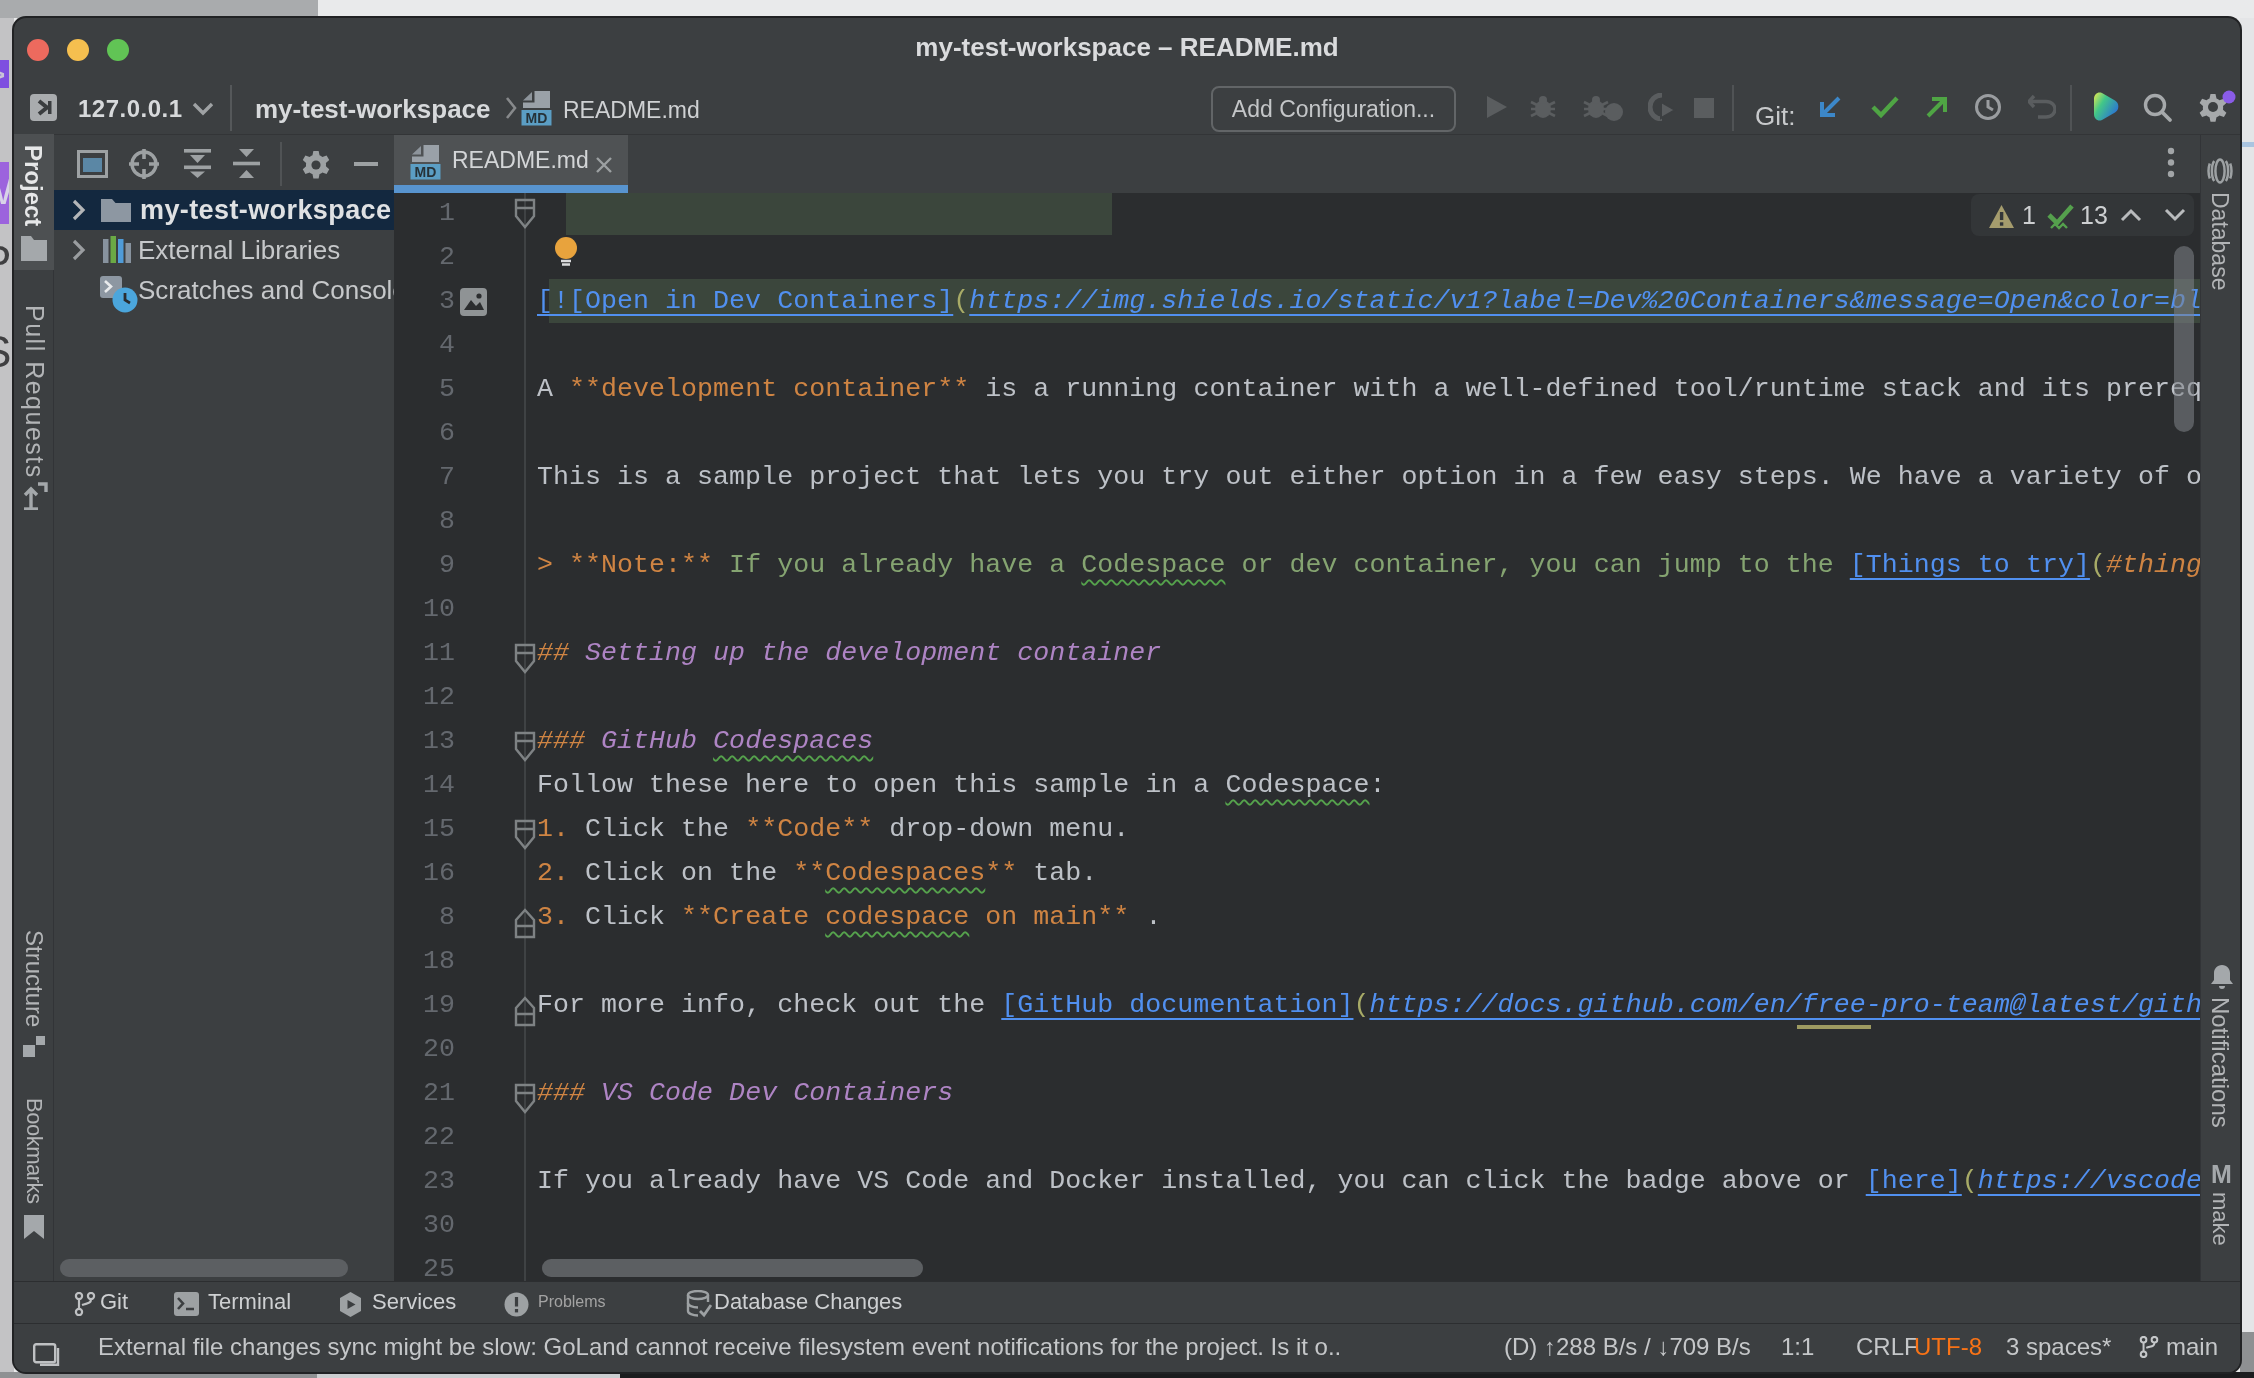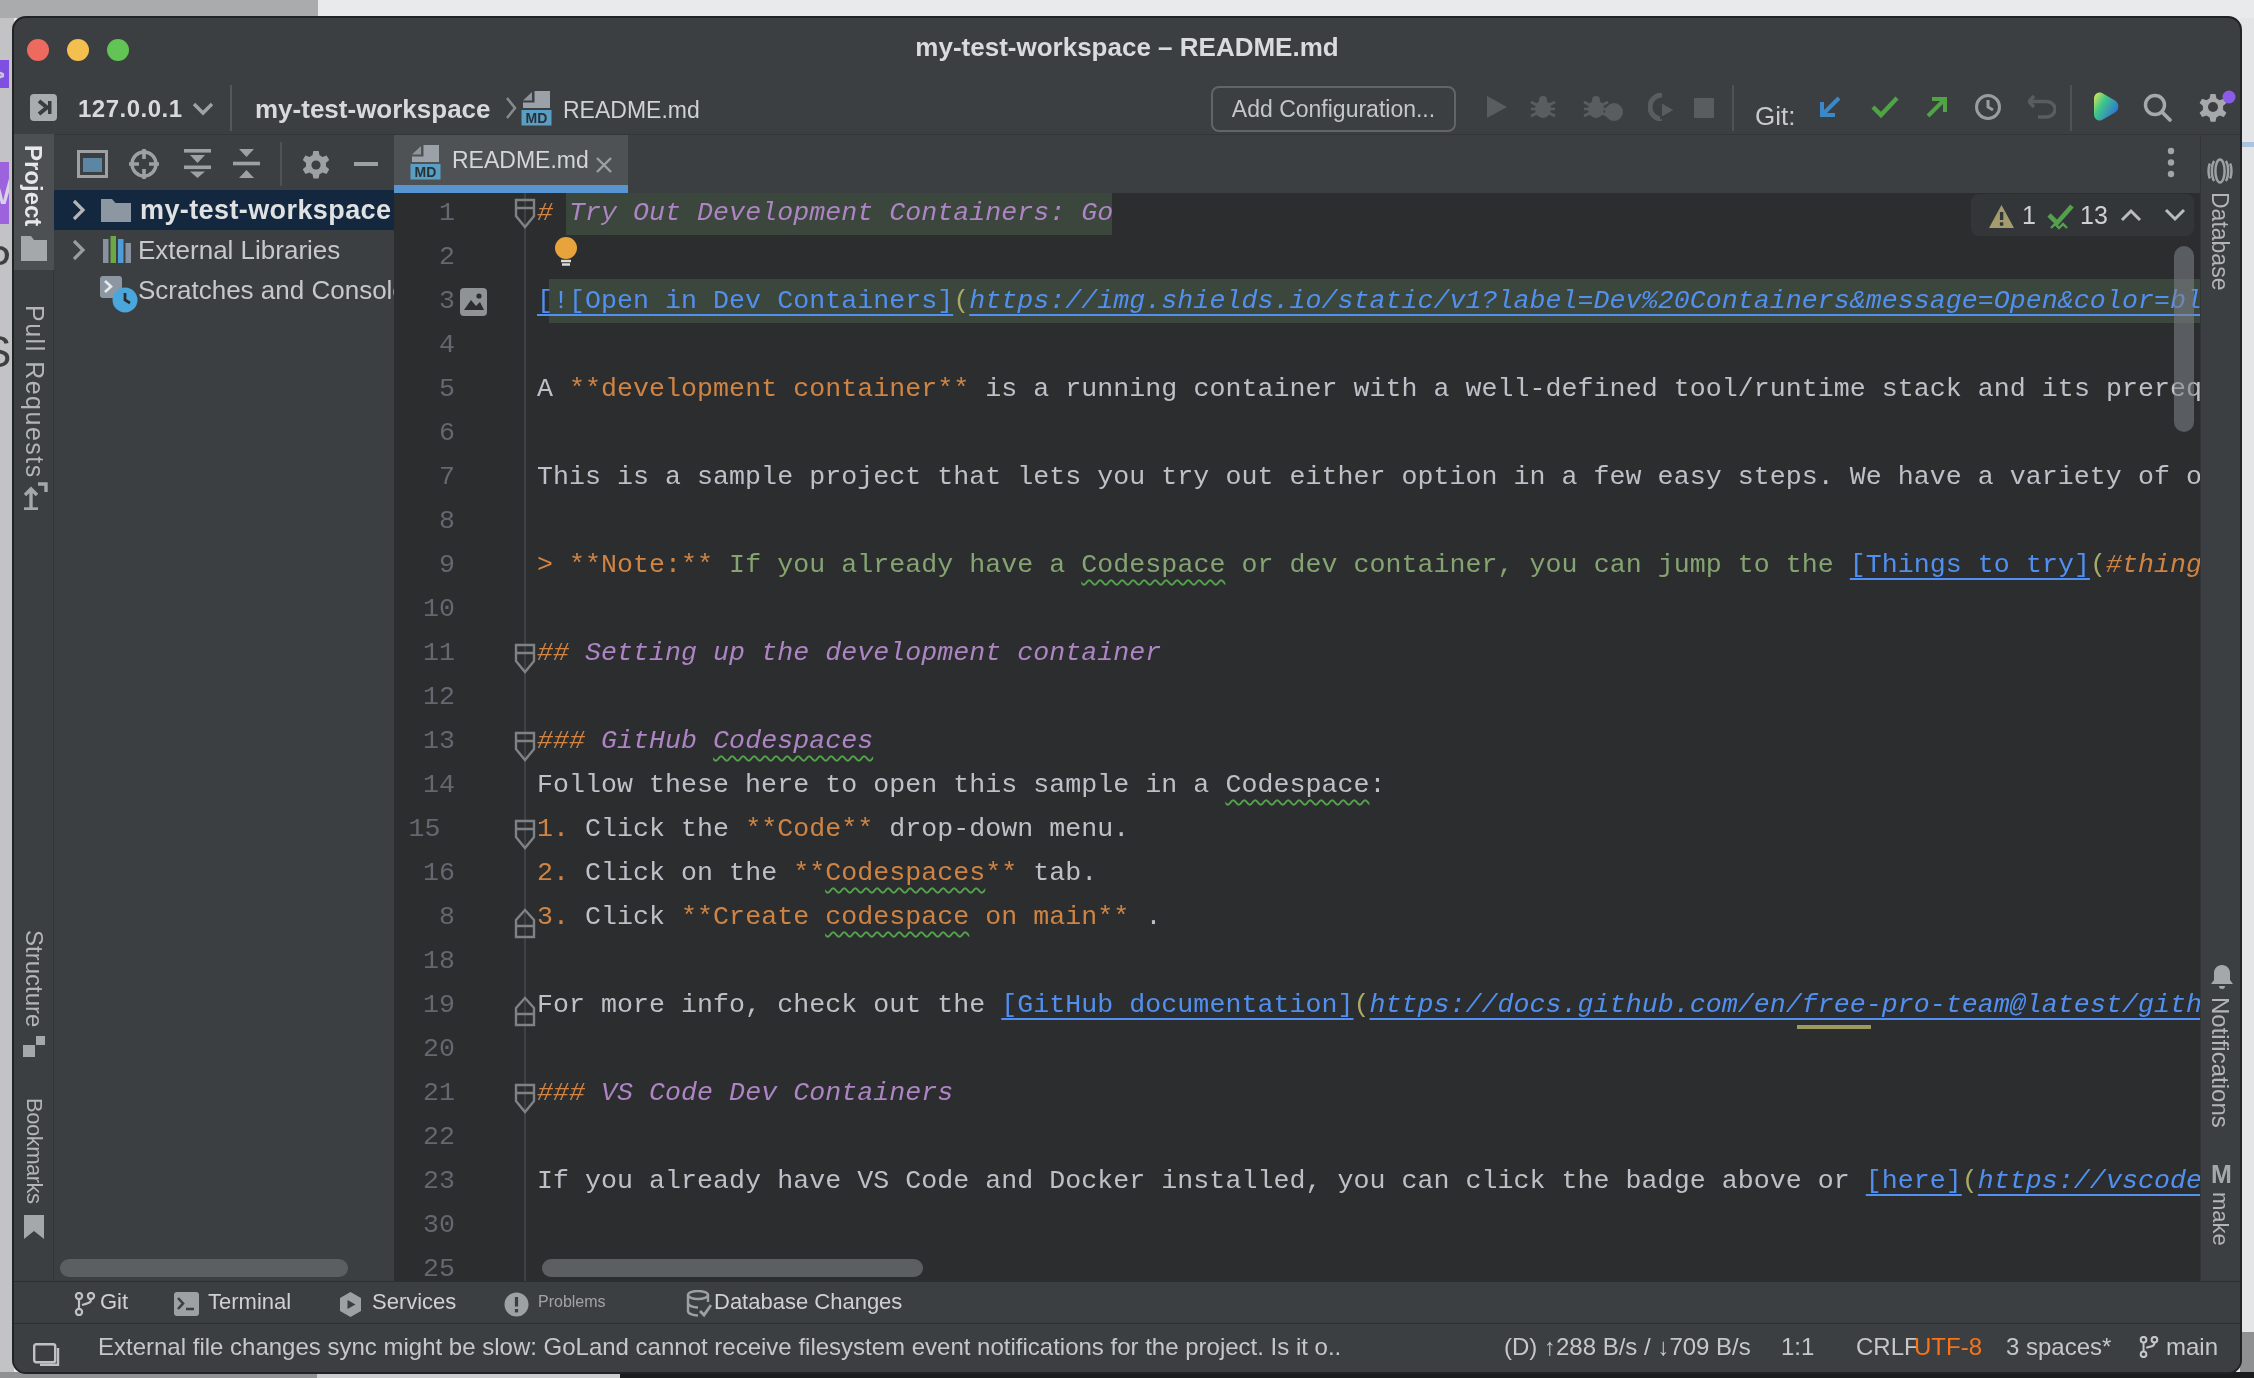--- a/index.html
+++ b/index.html
@@ -251,21 +251,21 @@
   <div class="ln" style="top:349px;">5</div>
   <div class="ln" style="top:393px;">6</div>
   <div class="ln" style="top:437px;">7</div>
   <div class="ln" style="top:481px;">8</div>
   <div class="ln" style="top:525px;">9</div>
   <div class="ln" style="top:569px;">10</div>
   <div class="ln" style="top:613px;">11</div>
   <div class="ln" style="top:657px;">12</div>
   <div class="ln" style="top:701px;">13</div>
   <div class="ln" style="top:745px;">14</div>
-  <div class="ln" style="top:789px;text-align:center;">15</div>
+  <div class="ln" style="top:789px;">15</div>
   <div class="ln" style="top:833px;">16</div>
   <div class="ln" style="top:877px;">8</div>
   <div class="ln" style="top:921px;">18</div>
   <div class="ln" style="top:965px;">19</div>
   <div class="ln" style="top:1009px;">20</div>
   <div class="ln" style="top:1053px;">21</div>
   <div class="ln" style="top:1097px;">22</div>
   <div class="ln" style="top:1141px;">23</div>
   <div class="ln" style="top:1185px;">30</div>
   <div class="ln" style="top:1229px;">25</div>
@@ -292,21 +292,20 @@
   <svg class="abs" style="left:539px;top:218px;" width="26" height="32" viewBox="0 0 26 32">
     <circle cx="13" cy="12" r="11" fill="#e8a33d"></circle>
     <path d="M8 25 H18 M9 28.5 H17" stroke="#d9dadc" stroke-width="2.6"></path>
   </svg>
   <svg class="abs" style="left:446px;top:268px;" width="27" height="32" viewBox="0 0 27 32">
     <rect x="0" y="2" width="27" height="28" rx="4" fill="#8f9395"></rect>
     <path d="M4 24 L11 14 L16 20 L20 16 L24 24 Z" fill="#2b2d2f"></path>
     <circle cx="19" cy="10" r="2.6" fill="#2b2d2f"></circle>
   </svg>
 
-  <div class="cl" style="top:173px;"><span class="oi"># </span><span class="v">Try Out Development Containers: Go</span></div>
   <div class="cl" style="top:261px;"><span class="b">[![Open in Dev Containers]</span><span class="ol">(</span><span class="bi">https://img.shields.io/static/v1?label=Dev%20Containers&amp;message=Open&amp;color=blue&amp;logo=visualstudiocode</span></div>
   <div class="cl" style="top:349px;"><span class="g">A </span><span class="o">**development container**</span><span class="g"> is a running container with a well-defined tool/runtime stack and its prerequisites (such as Go)</span></div>
   <div class="cl" style="top:437px;"><span class="g">This is a sample project that lets you try out either option in a few easy steps. We have a variety of other vscode-remote-try-* sample projects.</span></div>
   <div class="cl" style="top:525px;"><span class="o">&gt; **Note:**</span><span class="q"> If you already have a </span><span class="q sq">Codespace</span><span class="q"> or dev container, you can jump to the </span><span class="b">[Things to try]</span><span class="ol">(</span><span class="oi">#things-to-try</span></div>
   <div class="cl" style="top:613px;"><span class="oi">## </span><span class="v">Setting up the development container</span></div>
   <div class="cl" style="top:701px;"><span class="oi">### </span><span class="v">GitHub </span><span class="v sq">Codespaces</span></div>
   <div class="cl" style="top:745px;"><span class="g">Follow these here to open this sample in a </span><span class="g sq">Codespace</span><span class="g">:</span></div>
   <div class="cl" style="top:789px;"><span class="o">1.</span><span class="g"> Click the </span><span class="o">**Code**</span><span class="g"> drop-down menu.</span></div>
   <div class="cl" style="top:833px;"><span class="o">2.</span><span class="g"> Click on the </span><span class="o">**</span><span class="o sq">Codespaces</span><span class="o">**</span><span class="g"> tab.</span></div>
   <div class="cl" style="top:877px;"><span class="o">3.</span><span class="g"> Click </span><span class="o">**Create </span><span class="o sq">codespace</span><span class="o"> on main**</span><span class="g"> .</span></div>

